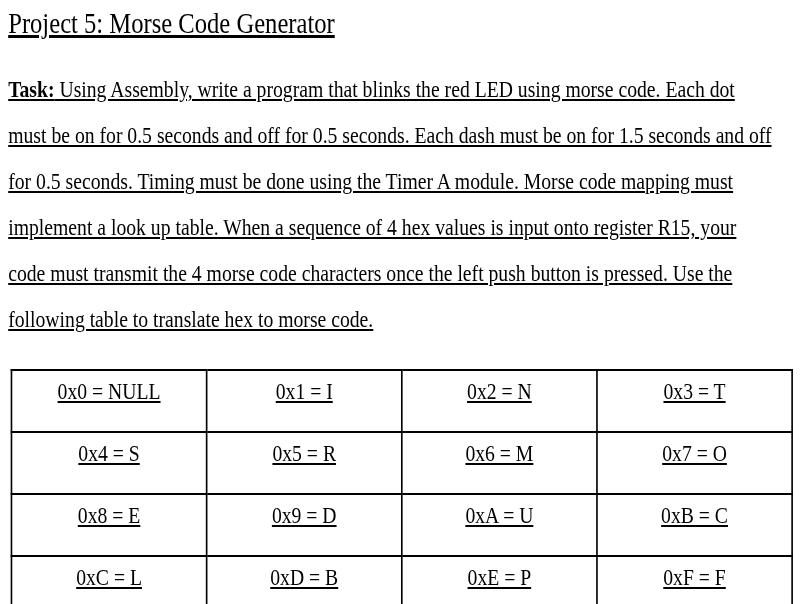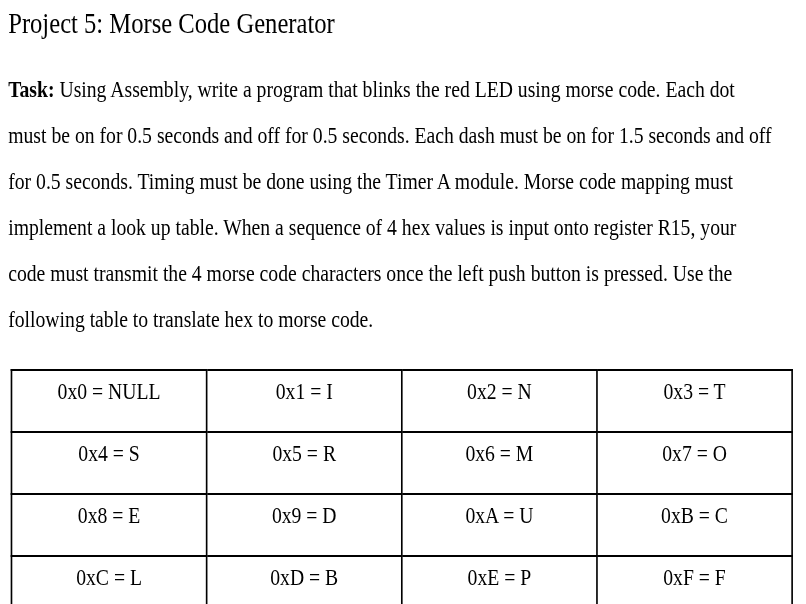--- a/index.html
+++ b/index.html
@@ -6,20 +6,21 @@
     margin: 0;
     padding: 0;
     background: #ffffff;
   }
   .page {
     position: relative;
     width: 806px;
     height: 604px;
     background: #ffffff;
     overflow: hidden;
+    text-decoration: underline;
   }
   
   .content {
     width: 983px;
     transform: scaleX(0.82);
     transform-origin: 0 0;
     color: #000000;
     font-family: "Liberation Serif", "DejaVu Serif", serif;
   }
   .doc-title {

